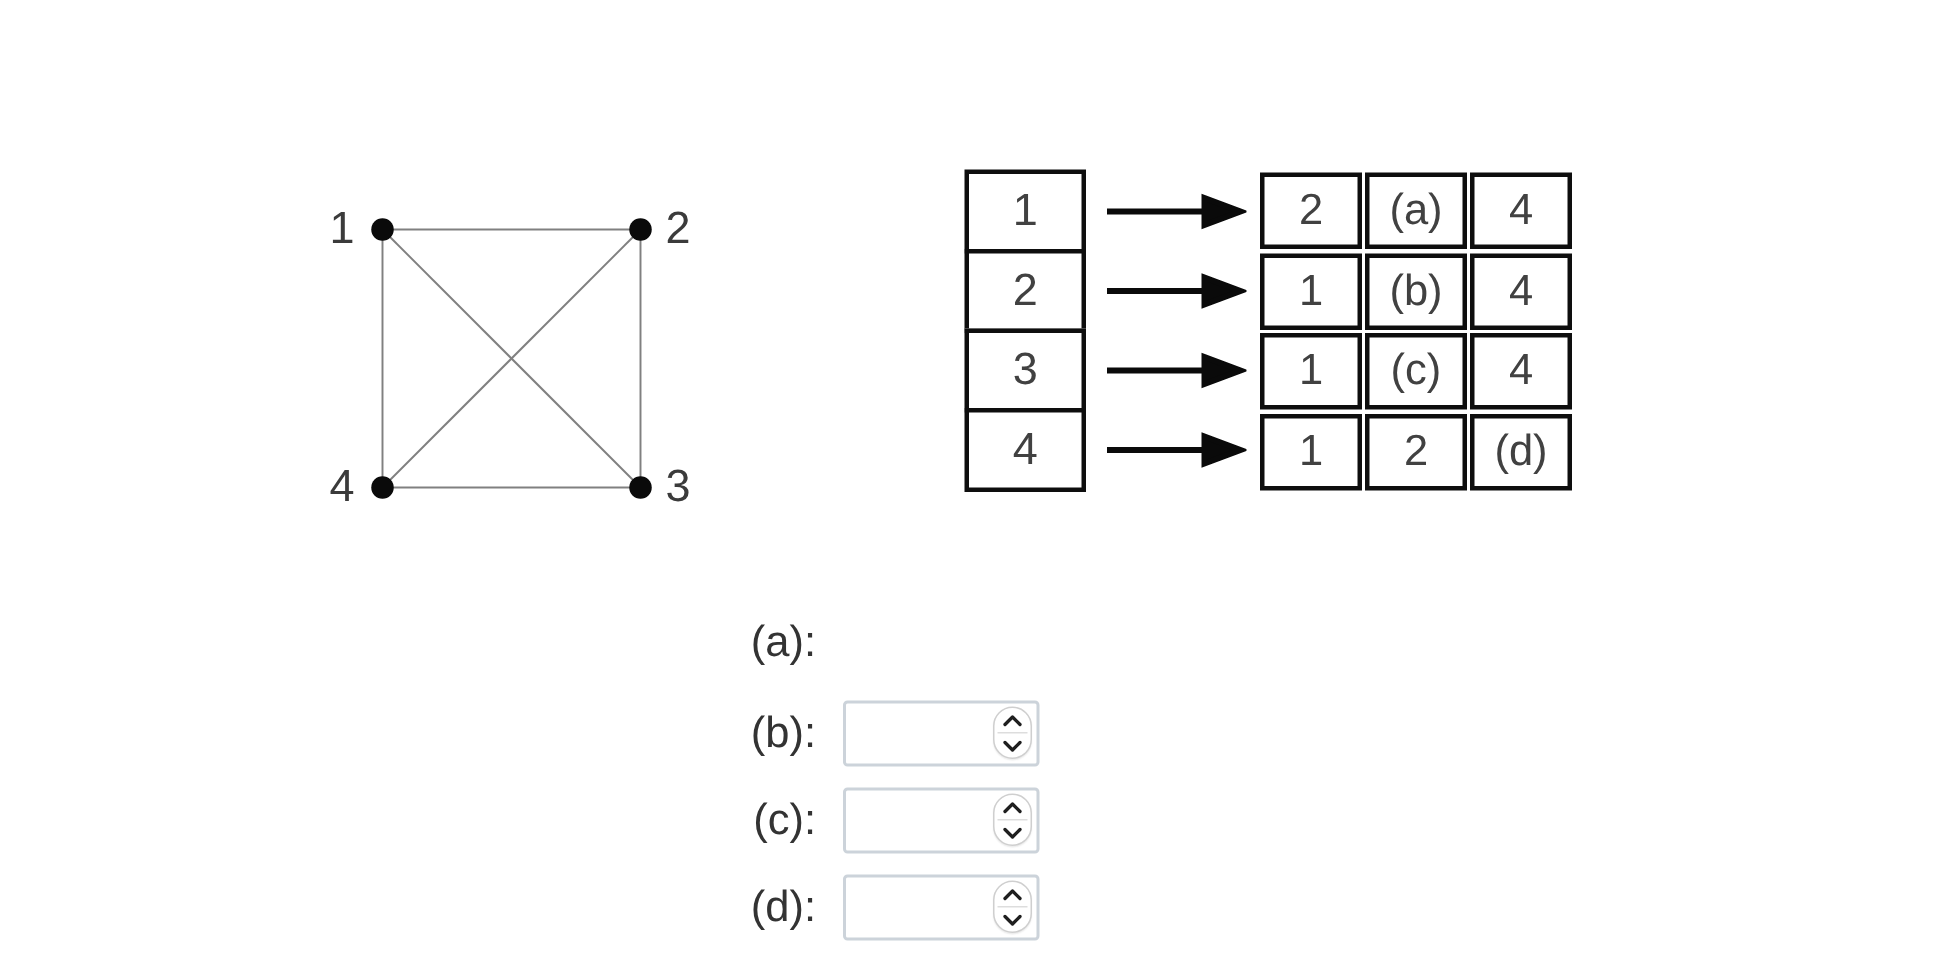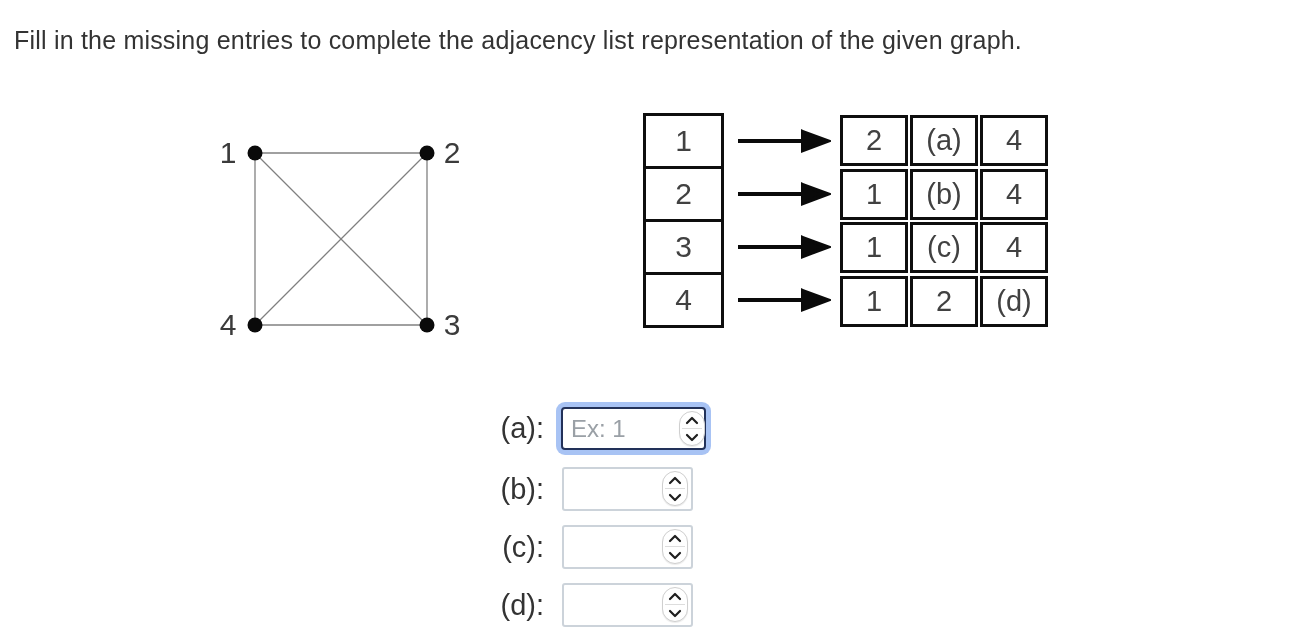--- a/index.html
+++ b/index.html
@@ -60,21 +60,20 @@
   .spin-half{flex:1;display:flex;align-items:center;justify-content:center;}
   .spin-divider{height:1px;background:#ddd;margin:0 2px;}
   .sp-a{right:6px;top:9px;}
   .sp-b{right:5px;top:4px;}
 </style>
 </head>
 <body>
 
 <div class="canvas">
 
-  <div class="title">Fill in the missing entries to complete the adjacency list representation of the given graph.</div>
 
   <svg class="graph-svg" width="192" height="192" viewBox="0 0 192 192">
     <g stroke="#808080" stroke-width="1.3">
       <line x1="10" y1="10" x2="182" y2="10"></line>
       <line x1="182" y1="10" x2="182" y2="182"></line>
       <line x1="10" y1="182" x2="182" y2="182"></line>
       <line x1="10" y1="10" x2="10" y2="182"></line>
       <line x1="10" y1="10" x2="182" y2="182"></line>
       <line x1="182" y1="10" x2="10" y2="182"></line>
     </g>
@@ -125,36 +124,20 @@
     <div class="ncell">(c)</div>
     <div class="ncell">4</div>
   </div>
   <div class="nrow" style="top:276px;">
     <div class="ncell">1</div>
     <div class="ncell">2</div>
     <div class="ncell">(d)</div>
   </div>
 
   <span class="alabel" style="top:410px;">(a):</span>
-  <div class="focus-wrap">
-    <input class="num-input" type="text" style="position: absolute;" placeholder="Ex: 1">
-    <span class="spinner sp-a">
-      <span class="spin-half">
-        <svg width="14" height="9" viewBox="0 0 14 9">
-          <path d="M2 7 L7 2 L12 7" stroke="#1f1f1f" stroke-width="2.2" fill="none" stroke-linecap="round" stroke-linejoin="round"></path>
-        </svg>
-      </span>
-      <span class="spin-divider"></span>
-      <span class="spin-half">
-        <svg width="14" height="9" viewBox="0 0 14 9">
-          <path d="M2 2 L7 7 L12 2" stroke="#1f1f1f" stroke-width="2.2" fill="none" stroke-linecap="round" stroke-linejoin="round"></path>
-        </svg>
-      </span>
-    </span>
-  </div>
 
   <span class="alabel" style="top:471px;">(b):</span>
   <input class="num-input plain" type="text" style="top: 467px;">
   <span class="spinner sp-b" style="position:absolute;left:662px;top:471px;">
     <span class="spin-half">
       <svg width="14" height="9" viewBox="0 0 14 9">
         <path d="M2 7 L7 2 L12 7" stroke="#1f1f1f" stroke-width="2.2" fill="none" stroke-linecap="round" stroke-linejoin="round"></path>
       </svg>
     </span>
     <span class="spin-divider"></span>

